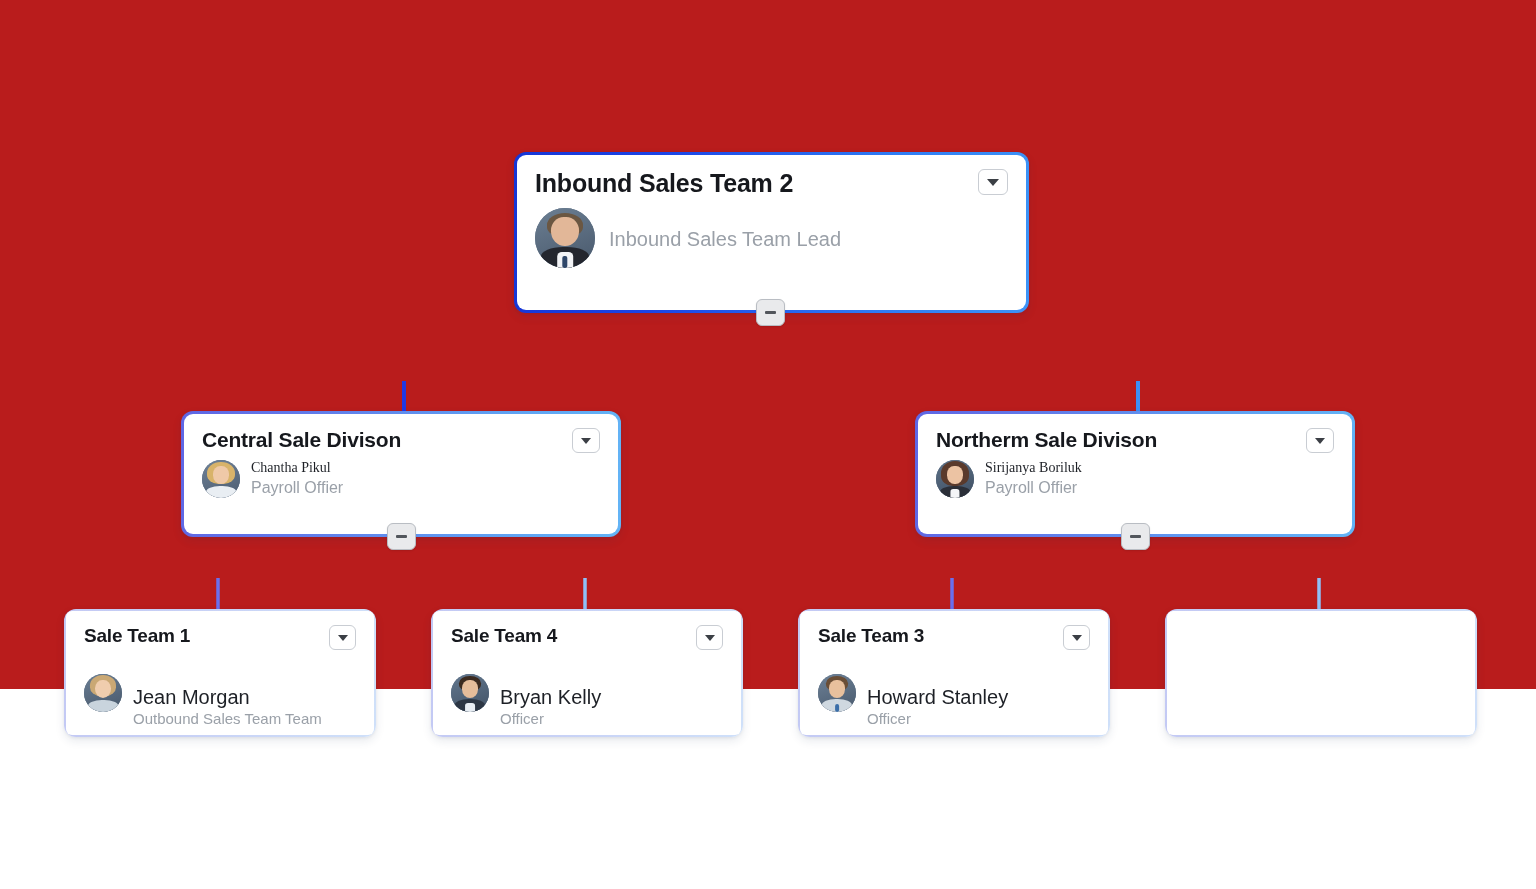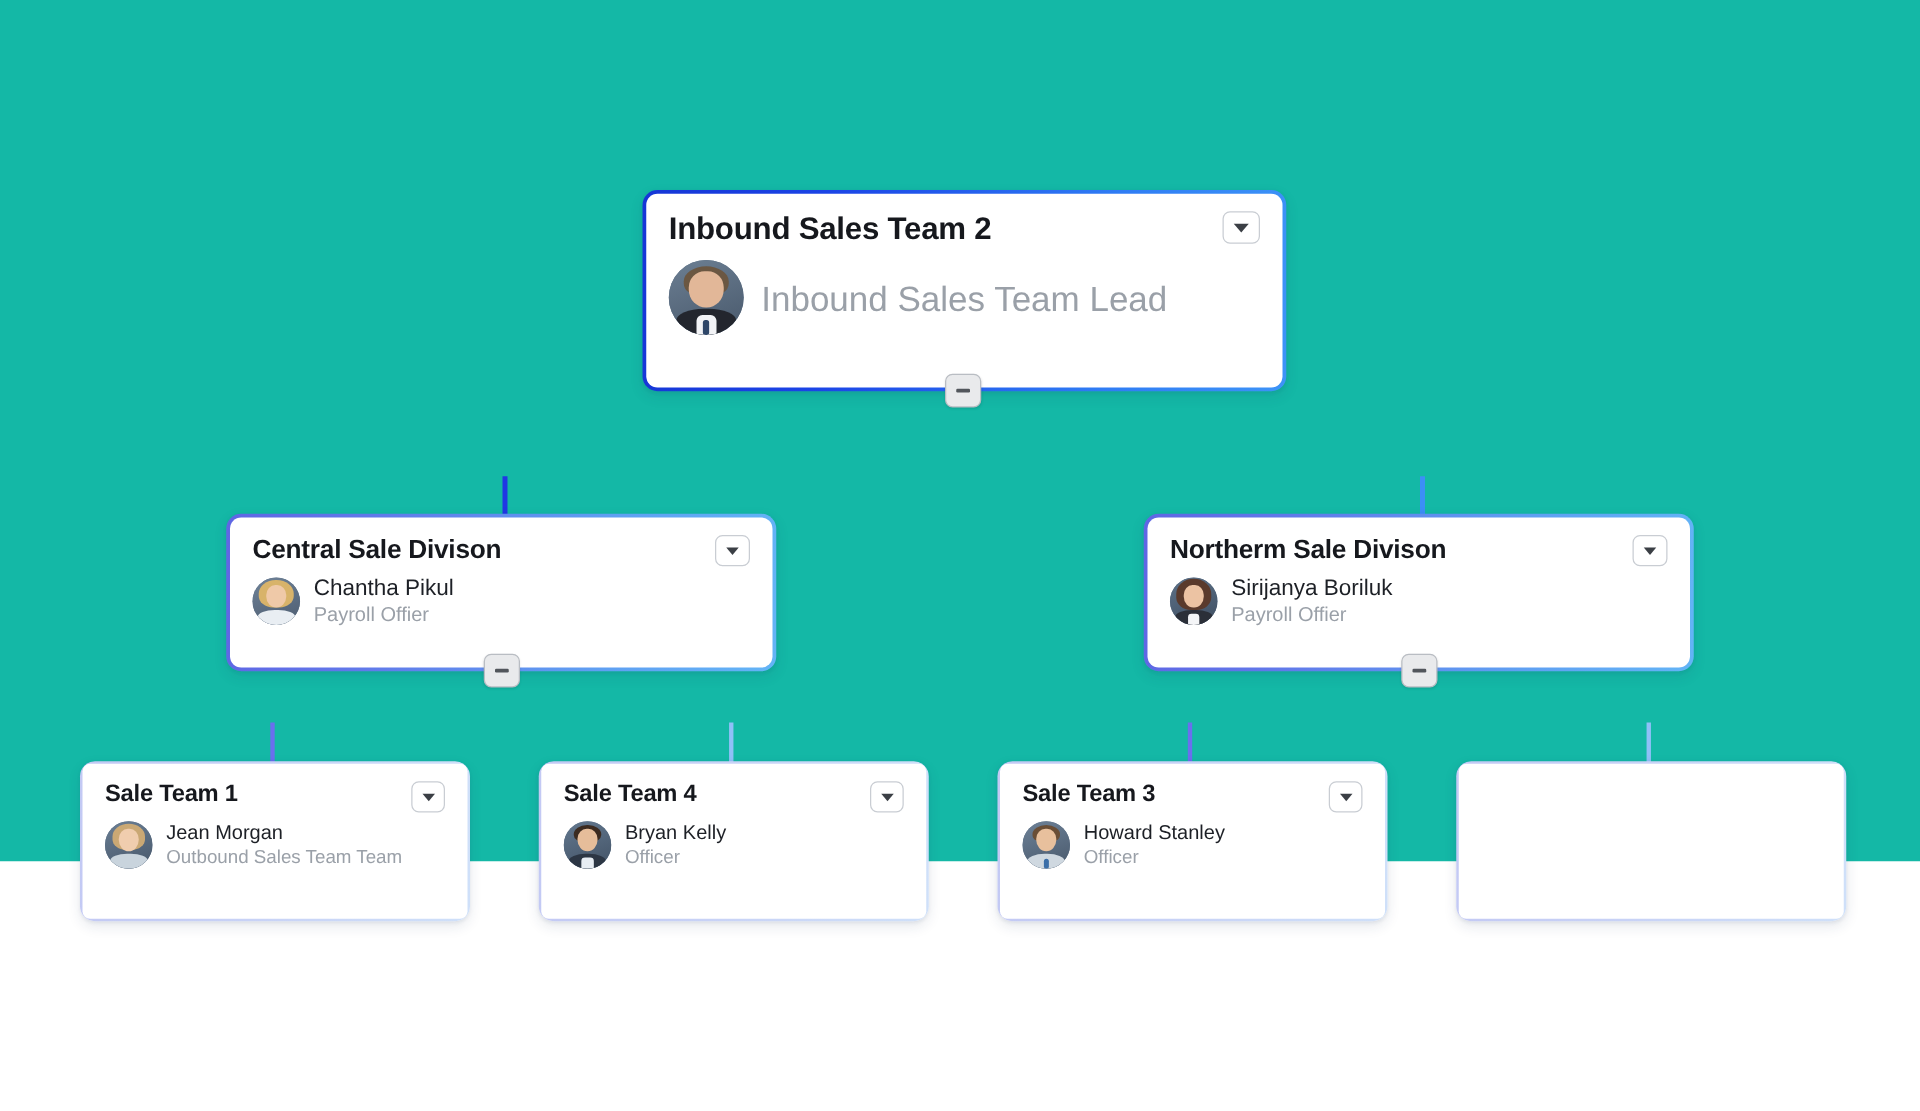--- a/index.html
+++ b/index.html
@@ -10,21 +10,21 @@
     height: 889px;
     background: #ffffff;
     font-family: "Liberation Sans", sans-serif;
     overflow: hidden;
   }
 
   #chart-root {
     position: relative;
     width: 1536px;
     height: 689px;
-    background: #14b8a6;
+    background: #b91c1c;
   }
 
   
   #connector-layer {
     position: absolute;
     left: 0; top: 0;
     width: 1536px;
     height: 889px;
     pointer-events: none;
   }
@@ -122,24 +122,24 @@
   .av-bg { position: absolute; inset: 0; }
   .av-hair { position: absolute; border-radius: 50% 50% 42% 42%; }
   .av-face { position: absolute; border-radius: 46% 46% 50% 50%; }
   .av-body { position: absolute; left: 50%; transform: translateX(-50%); border-radius: 46% 46% 0 0; }
   .av-shirt { position: absolute; left: 50%; transform: translateX(-50%); border-radius: 30% 30% 0 0; }
 
   .person-text { display: flex; flex-direction: column; justify-content: center; min-width: 0; }
   .person-name { color: #1d2026; line-height: 1.2; }
   .person-role { color: #9aa0a8; line-height: 1.25; }
   .level-0 .person-name { font-size: 23px; }
-  .level-0 .person-role { font-size: 28px; margin-top: 3px; }
-  .level-1 .person-name { font-size: 18px; }
+  .level-0 .person-role { font-size: 20px; margin-top: 3px; }
+  .level-1 .person-name { font-size: 14px; font-family: Liberation Serif, serif; }
   .level-1 .person-role { font-size: 16px; margin-top: 1px; }
-  .level-2 .person-name { font-size: 16px; }
+  .level-2 .person-name { font-size: 20px; margin-top: 28px; }
   .level-2 .person-role { font-size: 15px; margin-top: 1px; }
 
   
   .collapse-toggle {
     position: absolute;
     width: 29px;
     height: 27px;
     border-radius: 6px;
     background: #e9eaec;
     border: 1px solid #b9bdc3;

